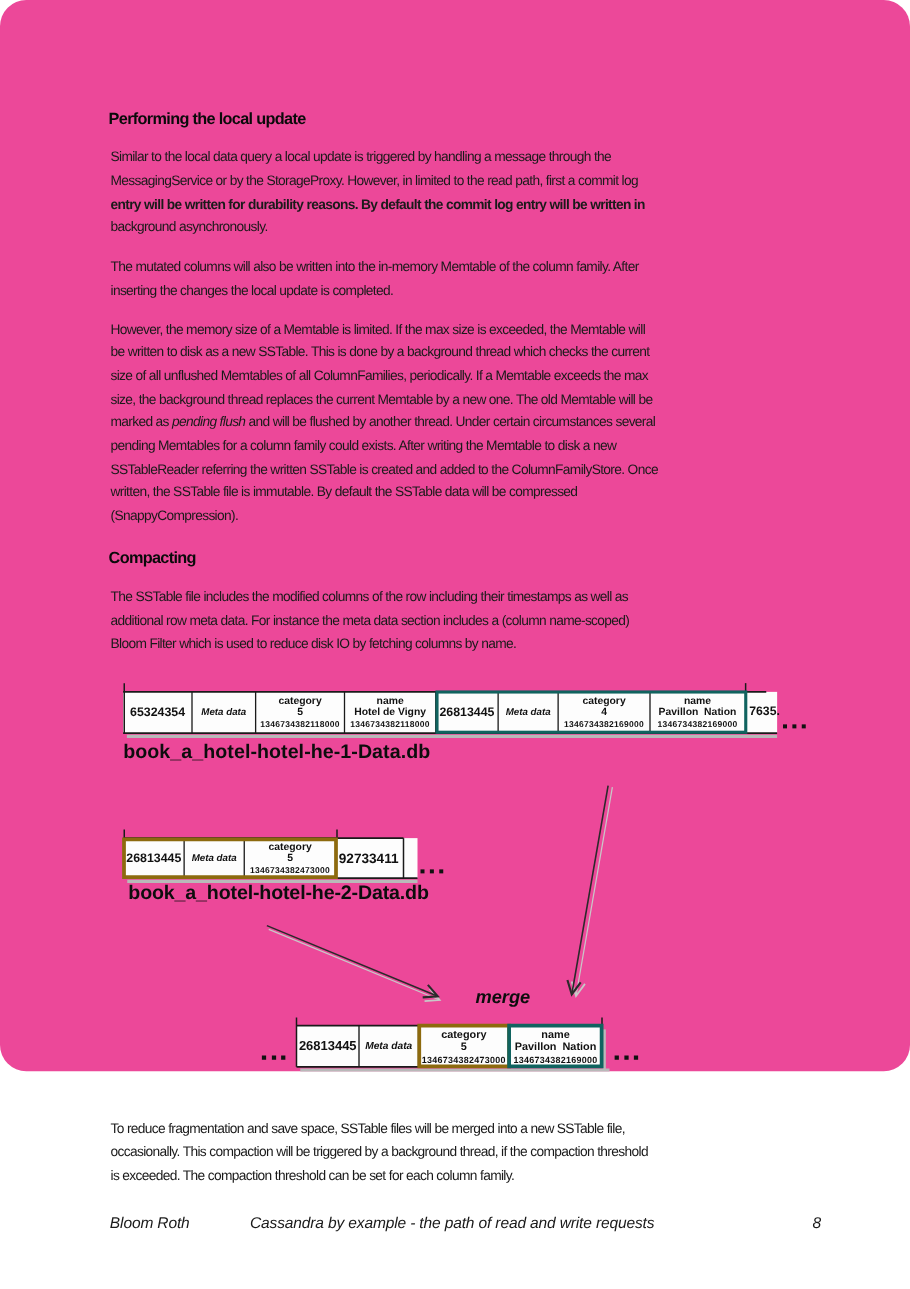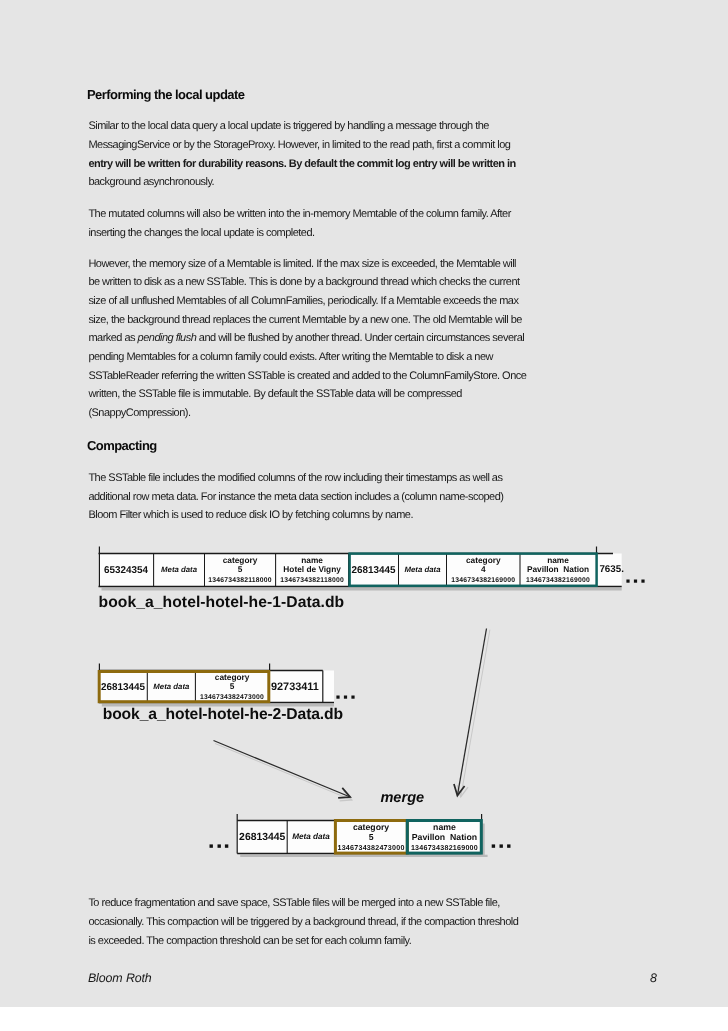--- a/index.html
+++ b/index.html
@@ -1,20 +1,20 @@
 <!DOCTYPE html>
 <html><head>
 <meta charset="utf-8">
 <title>Cassandra by example - the path of read and write requests - page 8</title>
 <style>
   html,body{margin:0;padding:0;}
   body{width:728px;height:1031px;background:#ffffff;color:#000;
        font-family:"Liberation Sans",sans-serif;overflow:hidden;
        -webkit-font-smoothing:antialiased;text-rendering:geometricPrecision;}
-  .page{position:relative;width:728px;height:1007px;background:#e5e5e5;}
+  .page{position:relative;width:728px;height:857px;background:#ec4899;border-radius:21px;}
 
   .tline{position:absolute;left:88.4px;white-space:nowrap;line-height:13.5px;
          font-size:11px;letter-spacing:-0.52px;color:#1a1a1a;}
   .heading{position:absolute;left:86.9px;white-space:nowrap;line-height:13px;
          font-size:13px;letter-spacing:-0.53px;font-weight:bold;color:#0a0a0a;}
   .it{font-style:italic;margin-top:15px;}
 
   
   .footer{position:absolute;font-style:italic;font-size:12.45px;letter-spacing:-0.12px;
           line-height:12.3px;color:#1a1a1a;white-space:nowrap;}
@@ -154,14 +154,15 @@
           <g>
             <line x1="489.9" y1="629.7" x2="460.79999999999995" y2="796.8000000000001" stroke="#c8c8c8" stroke-width="1"></line>
             <path d="M457.3329700293733,785.2336823844935 L460.79999999999995,796.8000000000001 L467.9728361100292,787.0865854541948" fill="none" stroke="#c8c8c8" stroke-width="1.4" stroke-linecap="butt" stroke-linejoin="miter"></path>
             <line x1="486.5" y1="628.5" x2="457.4" y2="795.6" stroke="#2a2a2a" stroke-width="1.25"></line>
             <path d="M453.93297002937334,784.0336823844934 L457.4,795.6 L464.57283611002924,785.8865854541948" fill="none" stroke="#2a2a2a" stroke-width="1.7" stroke-linecap="butt" stroke-linejoin="miter"></path>
           </g>
         </g>
       </svg>
   </div>
   <div class="footer" style="left:87.9px;top:972.3px">Bloom Roth</div>
+  <div class="footer" style="left:200px;top:972.3px">Cassandra by example - the path of read and write requests</div>
   <div class="footer" style="left:650px;top:972.3px">8</div>
 </div>
 
 </body></html>

